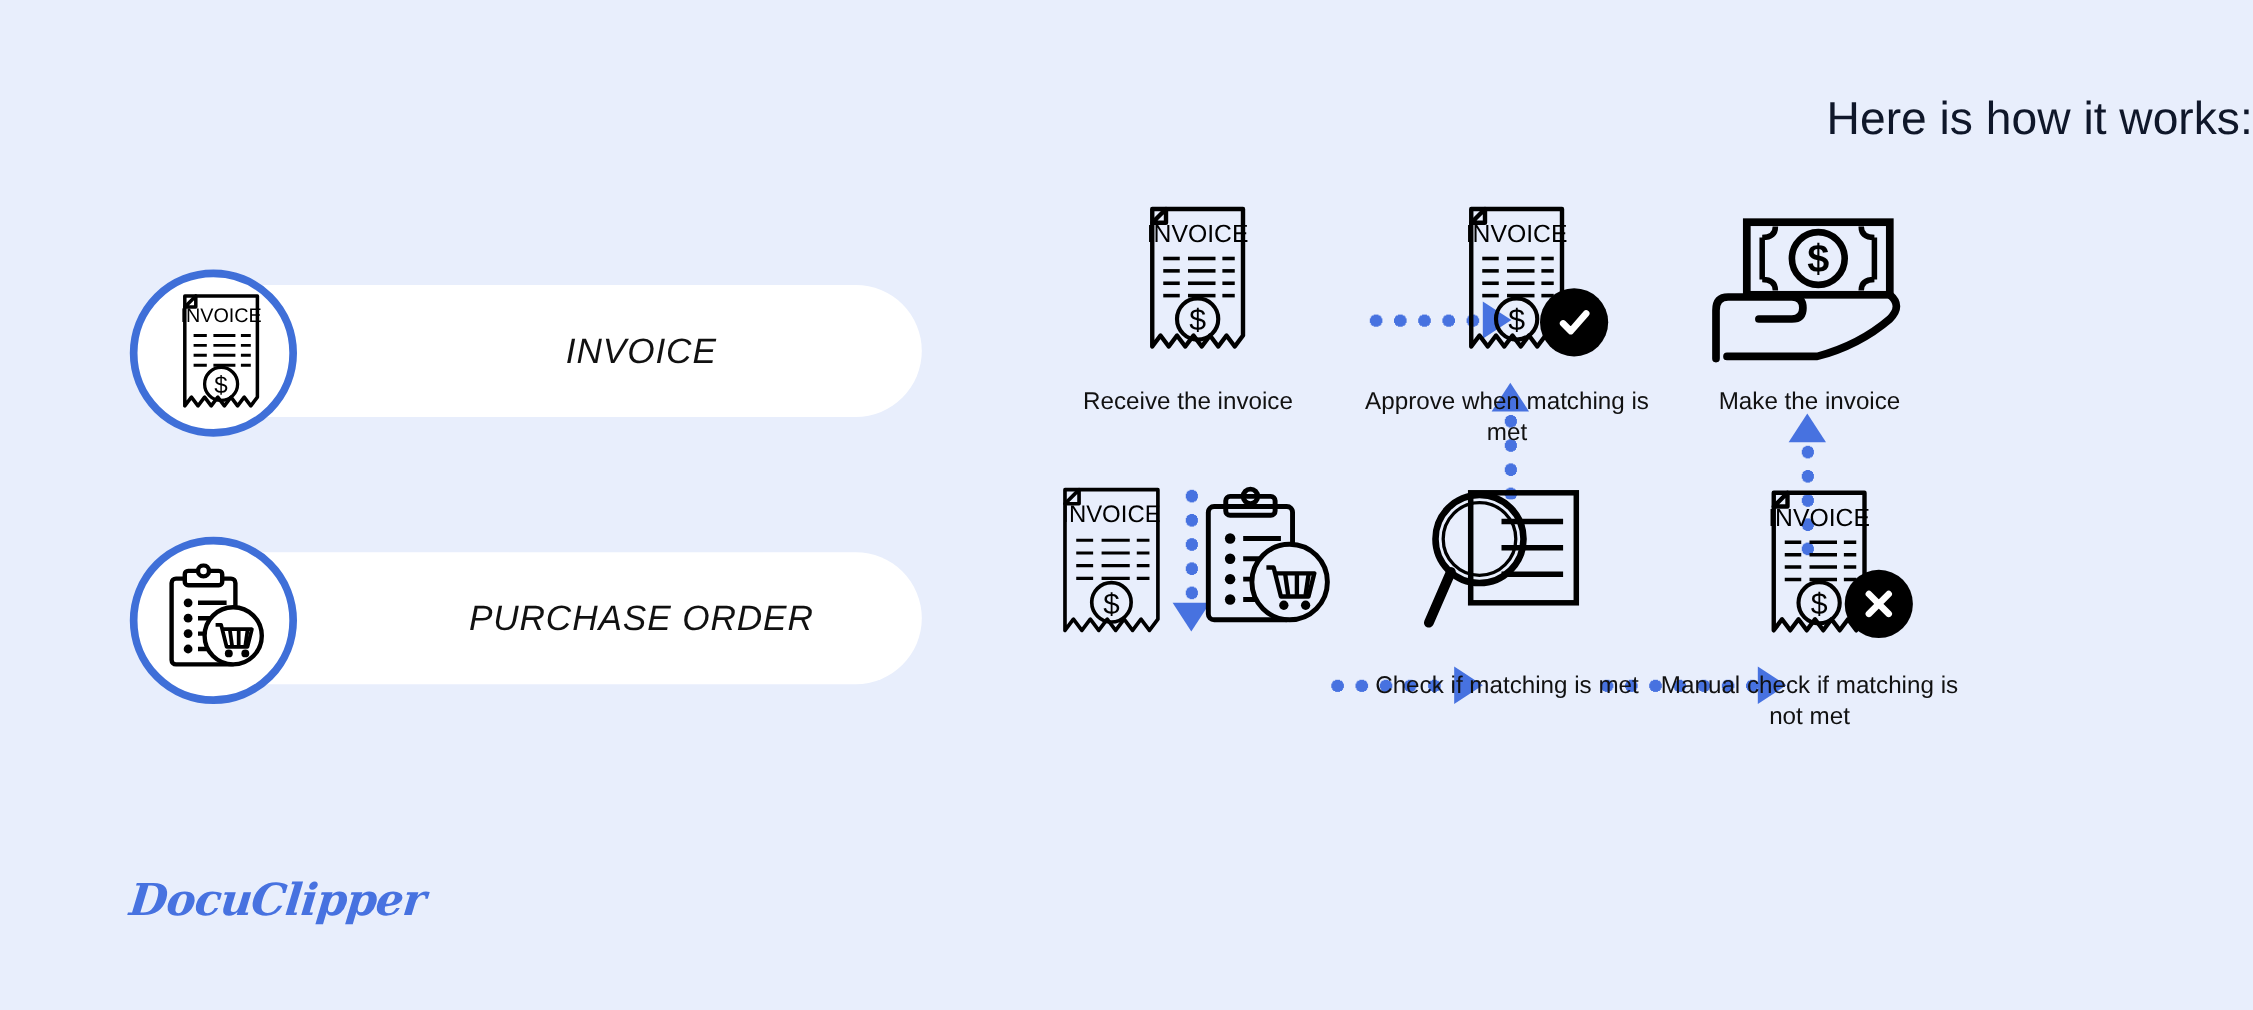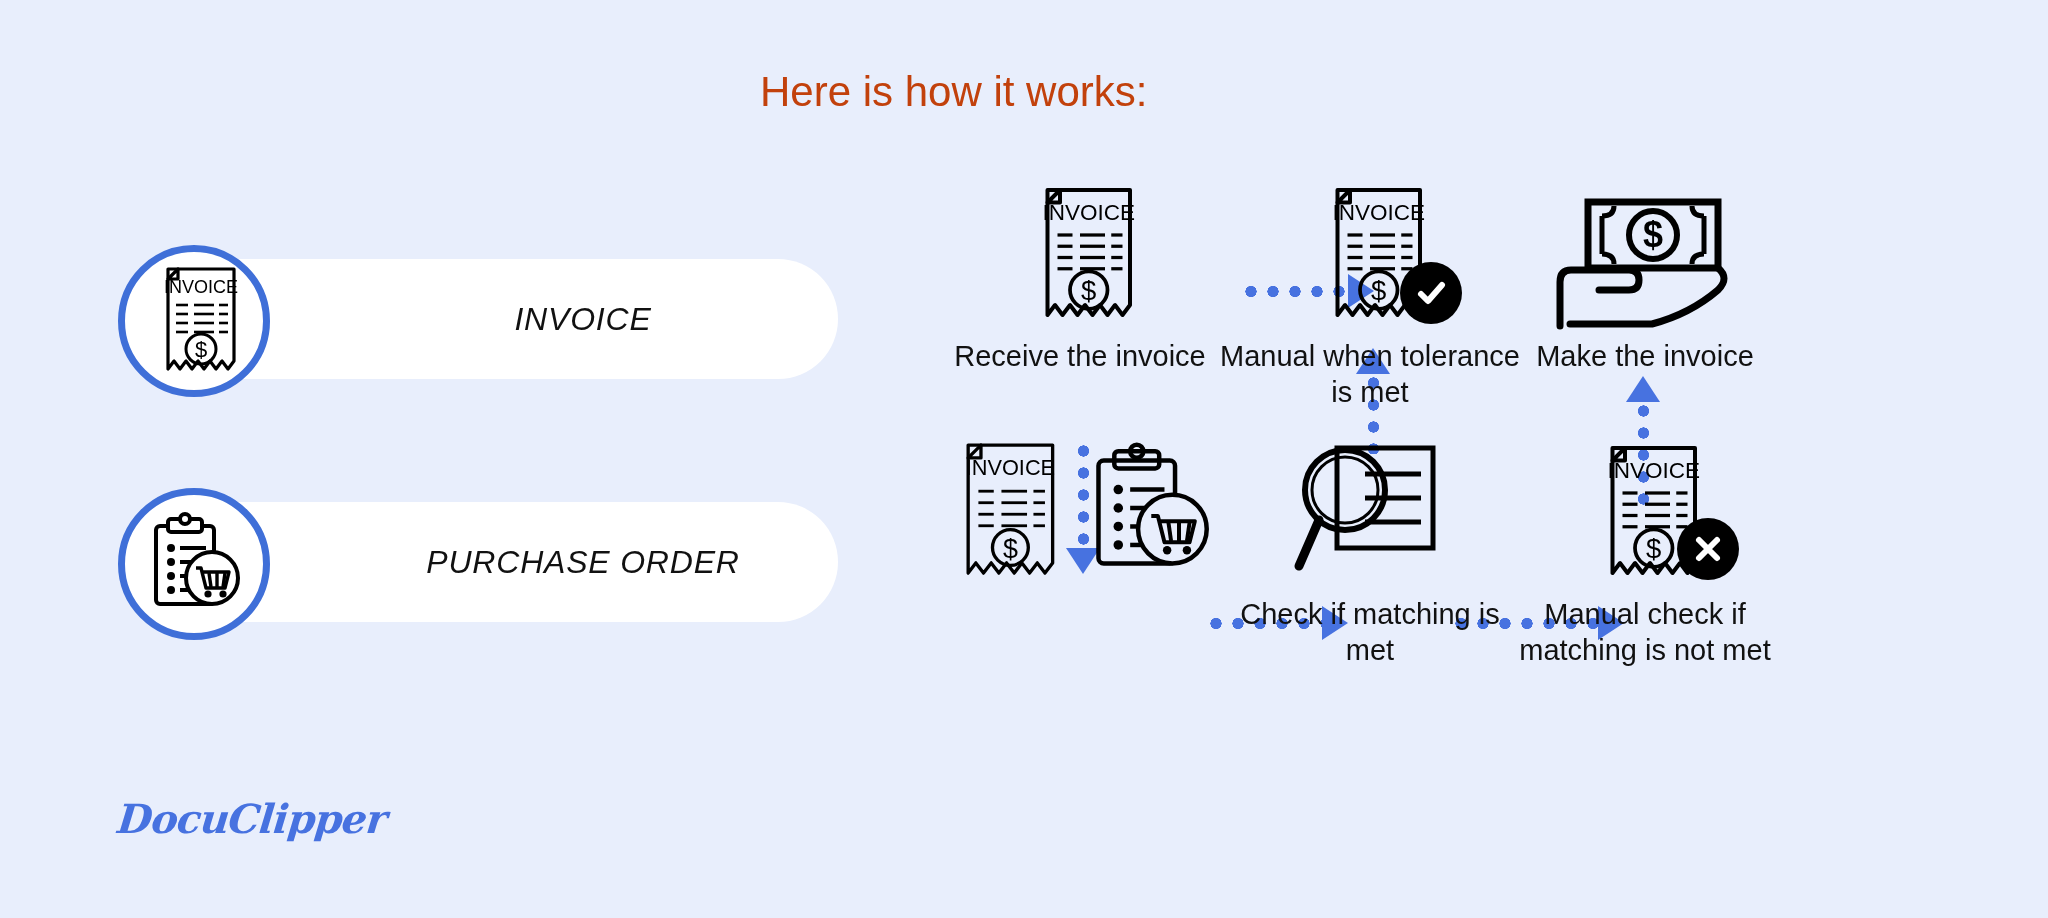--- a/index.html
+++ b/index.html
@@ -96,44 +96,44 @@
     transform: skewX(-6deg);
   }
 
   
   #right-panel {
     left: 760px; top: 0;
     width: 1288px; height: 918px;
   }
   #right-heading {
     position: absolute;
-    left: 0; top: 68px;
+    left: 0; top: 84px;
     width: 1288px;
-    text-align: left;
+    text-align: right;
     font-size: 42px;
-    color: #c2410c;
+    color: #0f172a;
   }
 
   .flow-node {
     position: absolute;
     width: 300px;
     text-align: center;
   }
   .flow-icon {
     height: 190px;
     display: flex;
     align-items: flex-end;
     justify-content: center;
     position: relative;
   }
   .flow-caption {
-    font-size: 29px;
+    font-size: 22px;
     line-height: 1.25;
     color: #111;
-    margin-top: 8px;
+    margin-top: 21px;
   }
 
   
   .status-badge {
     position: absolute;
     width: 62px;
     height: 62px;
     border-radius: 50%;
     background: #000000;
     display: flex;
@@ -322,21 +322,21 @@
           </g>
           <circle cx="55" cy="84" r="15" fill="none" stroke="#000" stroke-width="3"></circle>
           <text x="55" y="92" font-family="Liberation Sans, sans-serif" font-size="22" text-anchor="middle" fill="#000">$</text>
         </svg>
         <div class="status-badge" style="left:180px; top:122px;">
           <svg width="36" height="36" viewBox="0 0 36 36">
             <path d="M8 19 L15 26 L29 10" fill="none" stroke="#fff" stroke-width="6" stroke-linecap="round" stroke-linejoin="round"></path>
           </svg>
         </div>
       </div>
-      <div class="flow-caption">Manual when tolerance is met</div>
+      <div class="flow-caption">Approve when matching is met</div>
     </div>
 
     <div class="flow-node" style="left:735px; top:140px;">
       <div class="flow-icon">
         <svg width="190" height="140" viewBox="0 0 190 140">
           <rect x="38" y="12" width="130" height="66" fill="none" stroke="#000" stroke-width="7"></rect>
           <path d="M52 26 q12 0 12 -10 M154 26 q-12 0 -12 -10 M52 64 q12 0 12 10 M154 64 q-12 0 -12 10" fill="none" stroke="#000" stroke-width="5"></path>
           <path d="M52 26 L52 64 M154 26 L154 64" stroke="#000" stroke-width="5" fill="none"></path>
           <circle cx="103" cy="45" r="24" fill="none" stroke="#000" stroke-width="6"></circle>
           <text x="103" y="57" font-family="Liberation Sans, sans-serif" font-size="36" font-weight="bold" text-anchor="middle" fill="#000">$</text>

